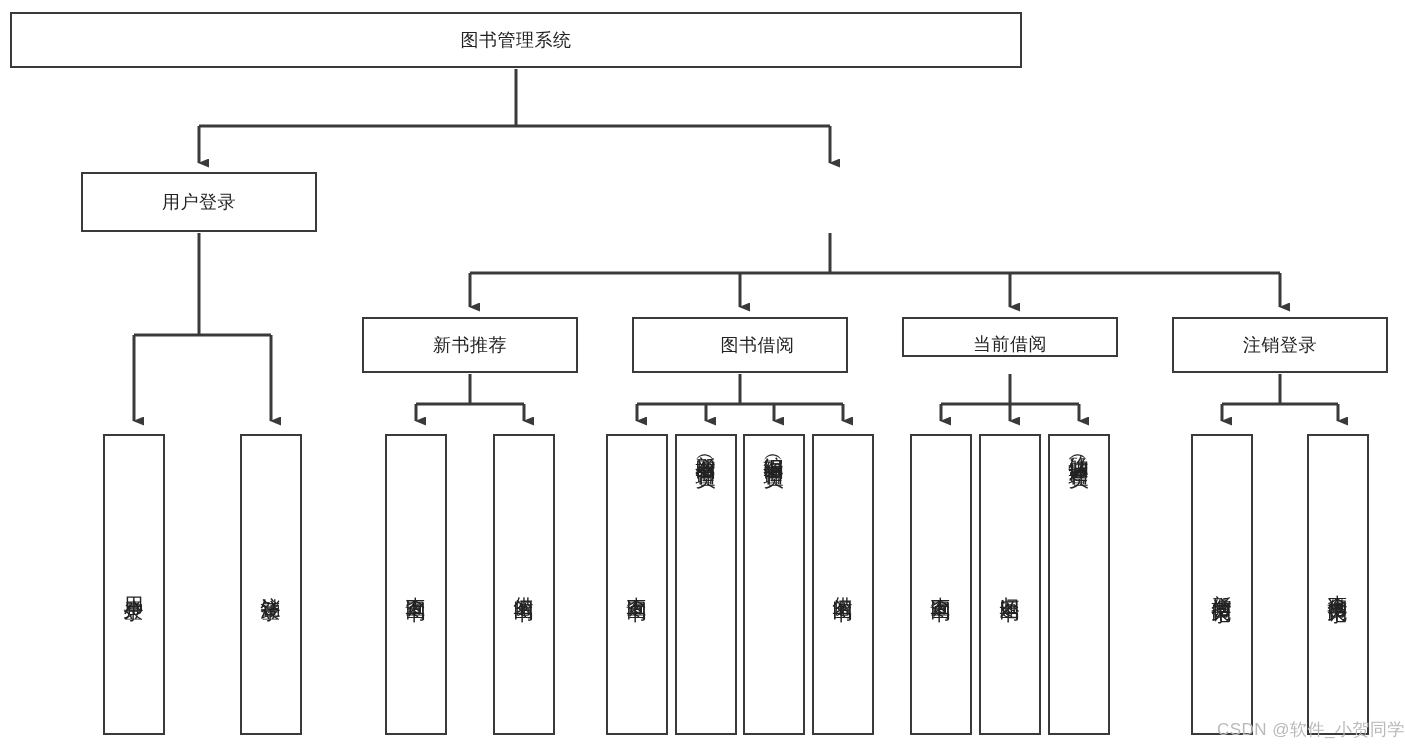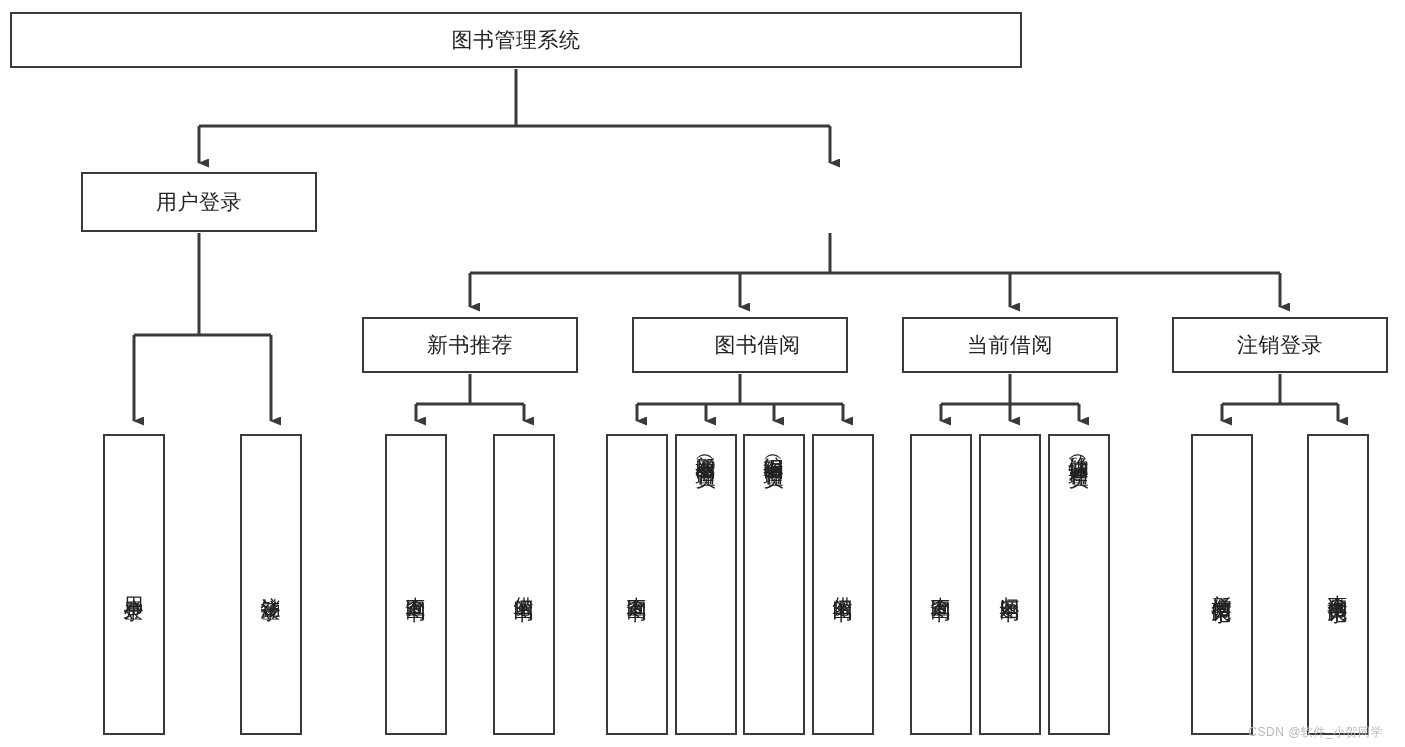--- a/index.html
+++ b/index.html
@@ -30,21 +30,21 @@
     position: absolute;
     box-sizing: border-box;
     background: #ffffff;
     border: 2.5px solid #3a3a3a;
     display: flex;
     align-items: center;
     justify-content: center;
     color: #1d1d1d;
   }
   .node-label {
-    font-size: 21px;
+    font-size: 18px;
     line-height: 1.15;
     letter-spacing: 0.5px;
     white-space: nowrap;
     color: #222222;
   }
   .node-box.vertical {
     align-items: flex-start;
     padding-top: 0;
   }
   .node-box.vertical .node-label {
@@ -57,23 +57,23 @@
   }
   .node-box.vertical.mid .node-label {
     margin-top: auto;
     margin-bottom: auto;
   }
   .node-box.vertical.top .node-label {
     margin-top: 4px;
   }
   .watermark {
     position: absolute;
-    right: 22px;
+    right: 0;
     bottom: 6px;
-    font-size: 12px;
+    font-size: 17px;
     color: #b9b9b9;
     white-space: nowrap;
     letter-spacing: 0.5px;
   }
 </style>
 </head>
 <body>
 
 <div id="diagram-root">
 
@@ -139,21 +139,21 @@
 
 
   <div class="node-box" style="left:362px; top:317px; width:216px; height:56px;justify-content:center;">
     <span class="node-label">新书推荐</span>
   </div>
 
   <div class="node-box" style="left:632px; top:317px; width:216px; height:56px;padding-left:35px;">
     <span class="node-label">图书借阅</span>
   </div>
 
-  <div class="node-box" style="left:902px; top:317px; width:216px; height:56px;">
+  <div class="node-box" style="left:902px; top:317px; width:216px; height:40px;align-items:flex-end;">
     <span class="node-label">当前借阅</span>
   </div>
 
   <div class="node-box" style="left:1172px; top:317px; width:216px; height:56px;">
     <span class="node-label">注销登录</span>
   </div>
 
   <div class="node-box vertical mid" style="left:103px; top:434px; width:62px; height:301px;">
     <span class="node-label">用户登录</span>
   </div>

